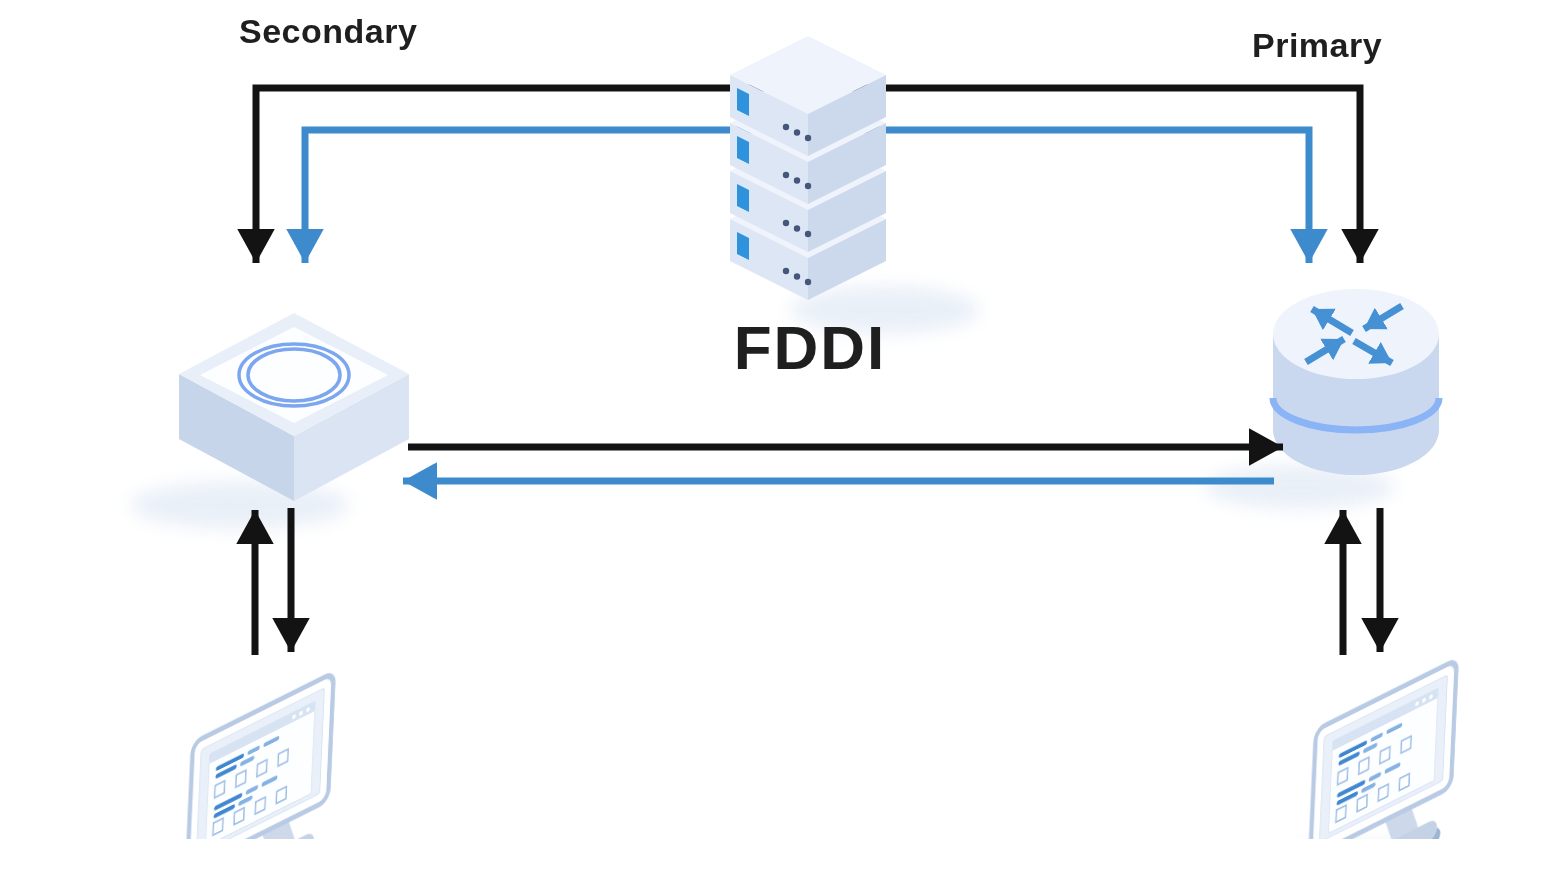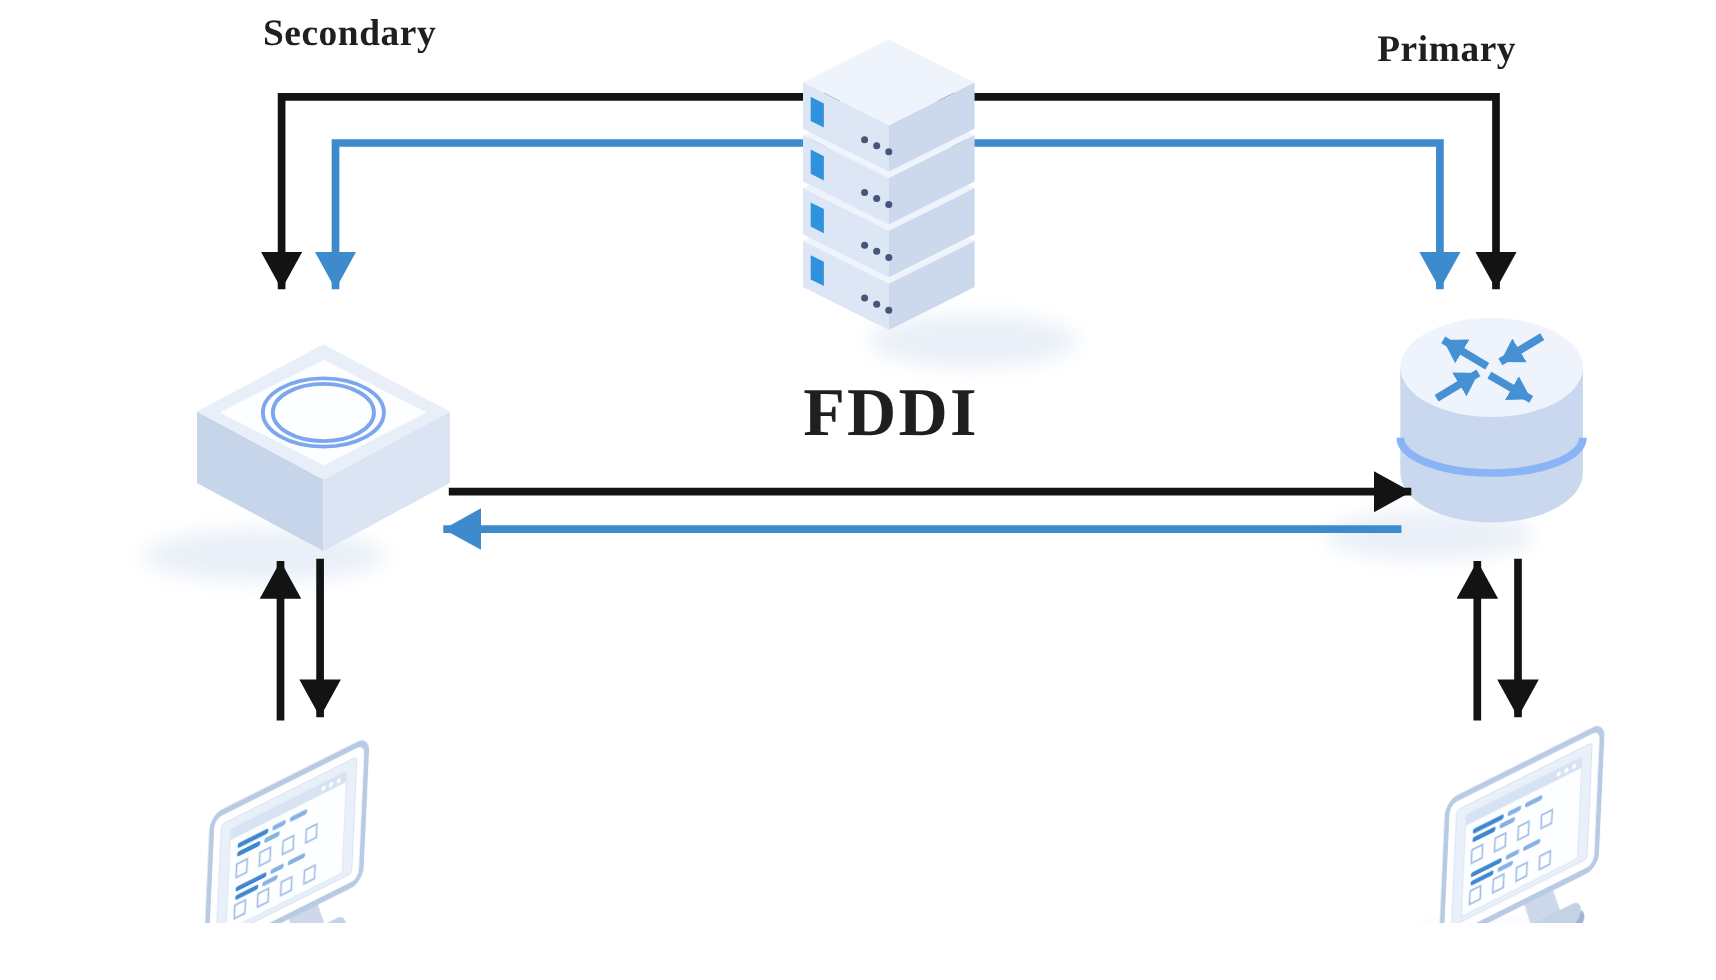--- a/index.html
+++ b/index.html
@@ -1,29 +1,29 @@
 <!DOCTYPE html>
 <html><head>
 <meta charset="utf-8">
 <style>
   html,body{margin:0;padding:0;background:#ffffff;}
   #stage{
     position:relative;width:1560px;height:839px;background:#ffffff;
-    overflow:hidden;font-family:Liberation Serif, serif;
+    overflow:hidden;font-family:Liberation Sans, sans-serif;
   }
   #net-svg{position:absolute;left:0;top:0;}
   .lbl{
     position:absolute;color:#1f1f1f;font-weight:700;line-height:1;
     white-space:nowrap;user-select:none;
   }
   .lbl-small{font-size:34px;letter-spacing:0.5px;}
   .lbl-big{font-size:62px;letter-spacing:2px;}
   #label-secondary{left:239px;top:14px;}
   #label-primary{left:1252px;top:28px;}
-  #label-fddi{left:650px;top:344px;width:320px;text-align:center;}
+  #label-fddi{left:650px;top:317px;width:320px;text-align:center;}
 </style>
 </head>
 <body>
 
 <div id="stage">
 
   <svg id="net-svg" width="1560" height="891" viewBox="0 0 1560 891">
 
     <defs>
       <marker id="ah-black" markerWidth="5.4" markerHeight="5.4" refX="4.9" refY="2.7" orient="auto-start-reverse" markerUnits="strokeWidth">

